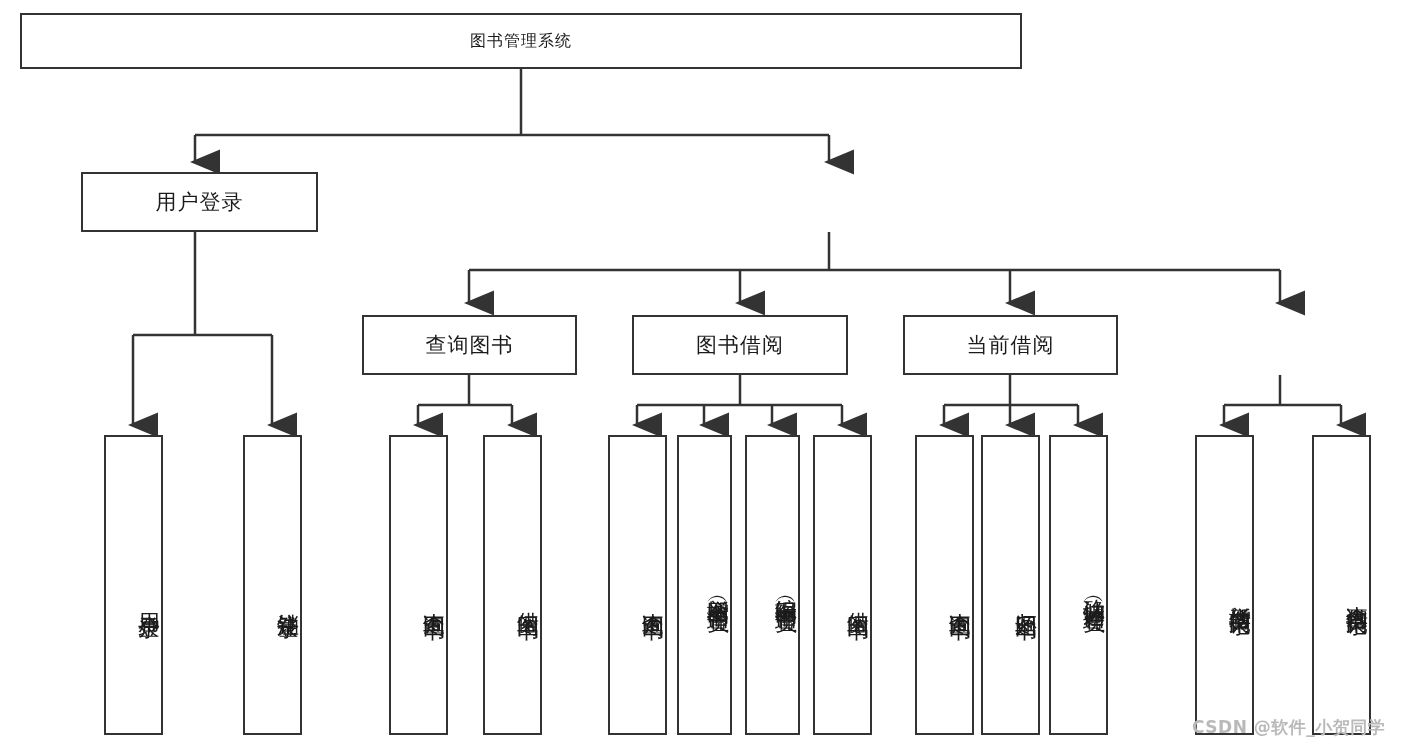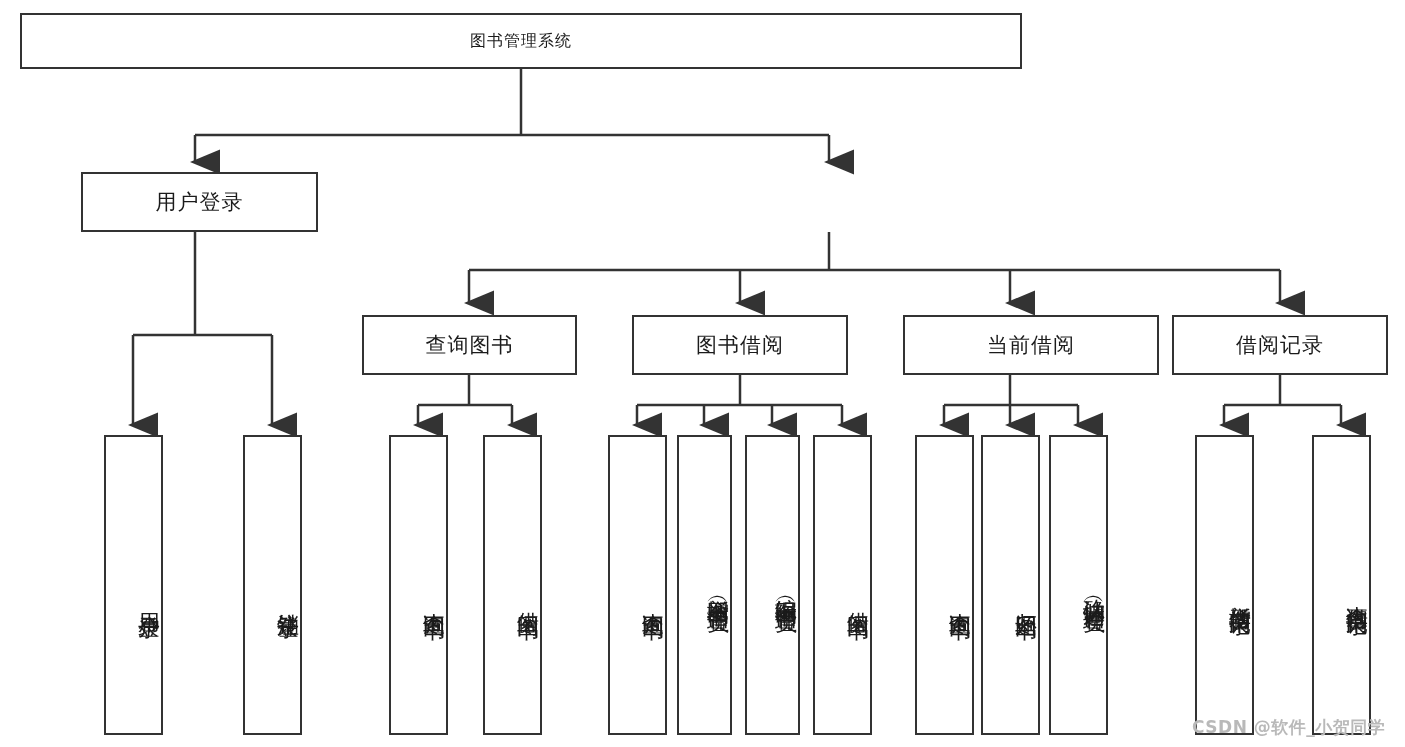--- a/index.html
+++ b/index.html
@@ -132,25 +132,22 @@
   <div class="node horiz" style="left:81px; top:172px; width:237px; height:60px;">
     <span>用户登录</span>
   </div>
 
   <div class="node horiz" style="left:362px; top:315px; width:215px; height:60px;">
     <span>查询图书</span>
   </div>
   <div class="node horiz" style="left:632px; top:315px; width:216px; height:60px;">
     <span>图书借阅</span>
   </div>
-  <div class="node horiz" style="left:903px; top:315px; width:256px; height:60px;">
+  <div class="node horiz" style="left:903px; top:315px; width:215px; height:60px;">
     <span>当前借阅</span>
-  </div>
-  <div class="node horiz" style="left:1172px; top:315px; width:216px; height:60px;">
-    <span>借阅记录</span>
   </div>
 
   <div class="node leaf" style="left:104px; top:435px; width:59px; height:300px;">
     <span>用户登录</span>
   </div>
   <div class="node leaf" style="left:243px; top:435px; width:59px; height:300px;">
     <span>注销登录</span>
   </div>
 
   <div class="node leaf" style="left:389px; top:435px; width:59px; height:300px;">

